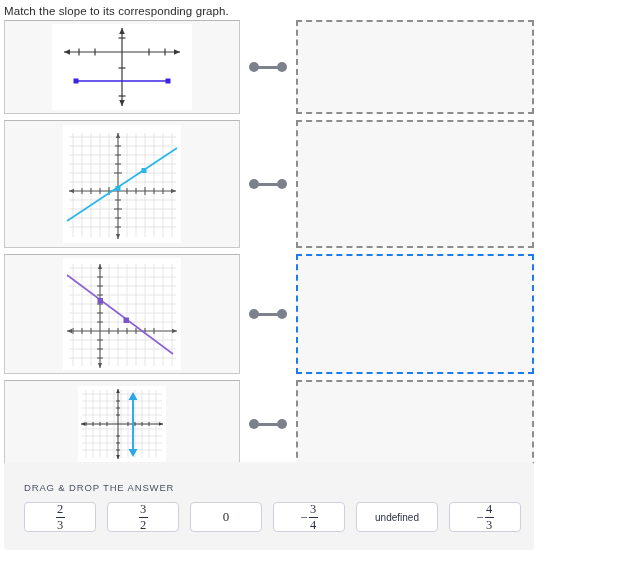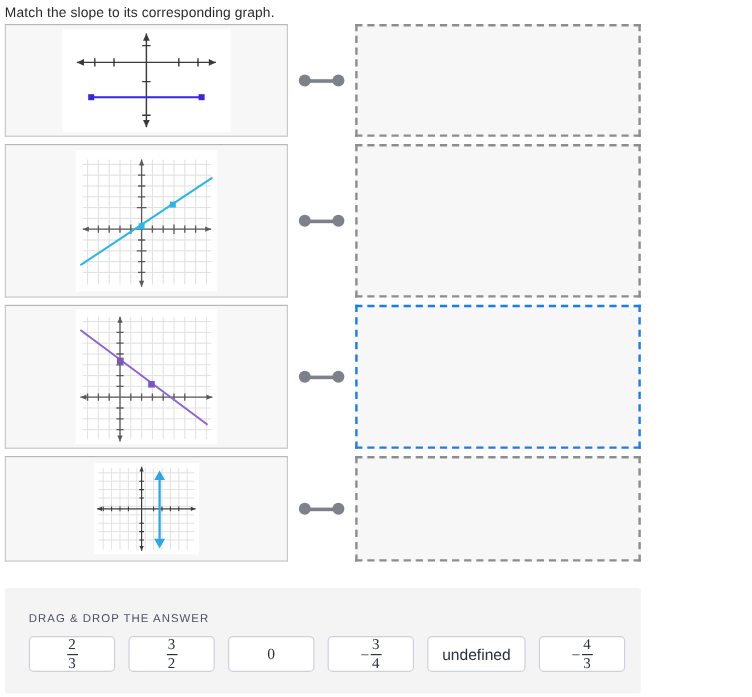--- a/index.html
+++ b/index.html
@@ -114,21 +114,21 @@
   
   .row-h1 .graph-card, .row-h1 .dropzone { height: 94px; }
   .row-h2 .graph-card, .row-h2 .dropzone { height: 128px; }
   .row-h3 .graph-card, .row-h3 .dropzone { height: 120px; }
   .row-h4 .graph-card, .row-h4 .dropzone { height: 88px; }
 
   
   .answer-bank {
     position: absolute;
     left: 4px;
-    top: 490px;
+    top: 462px;
     width: 530px;
     height: 88px;
     background: #f4f4f5;
     border-radius: 3px;
     box-sizing: border-box;
     text-decoration: underline;
   }
   .bank-label {
     position: absolute;
     left: 20px;
@@ -187,21 +187,21 @@
     height: 1px;
     background: #2b3040;
   }
   .frac .den { padding-top: 1px; }
   .plain-val {
     font-family: "Liberation Serif", serif;
     font-size: 13px;
   }
   .word-val {
     font-family: "Liberation Sans", sans-serif;
-    font-size: 13px;
+    font-size: 10px;
   }
 </style>
 </head>
 <body>
 
 <div class="page">
 
   <div class="prompt">Match the slope to its corresponding graph.</div>
 
   <div class="match-area">

